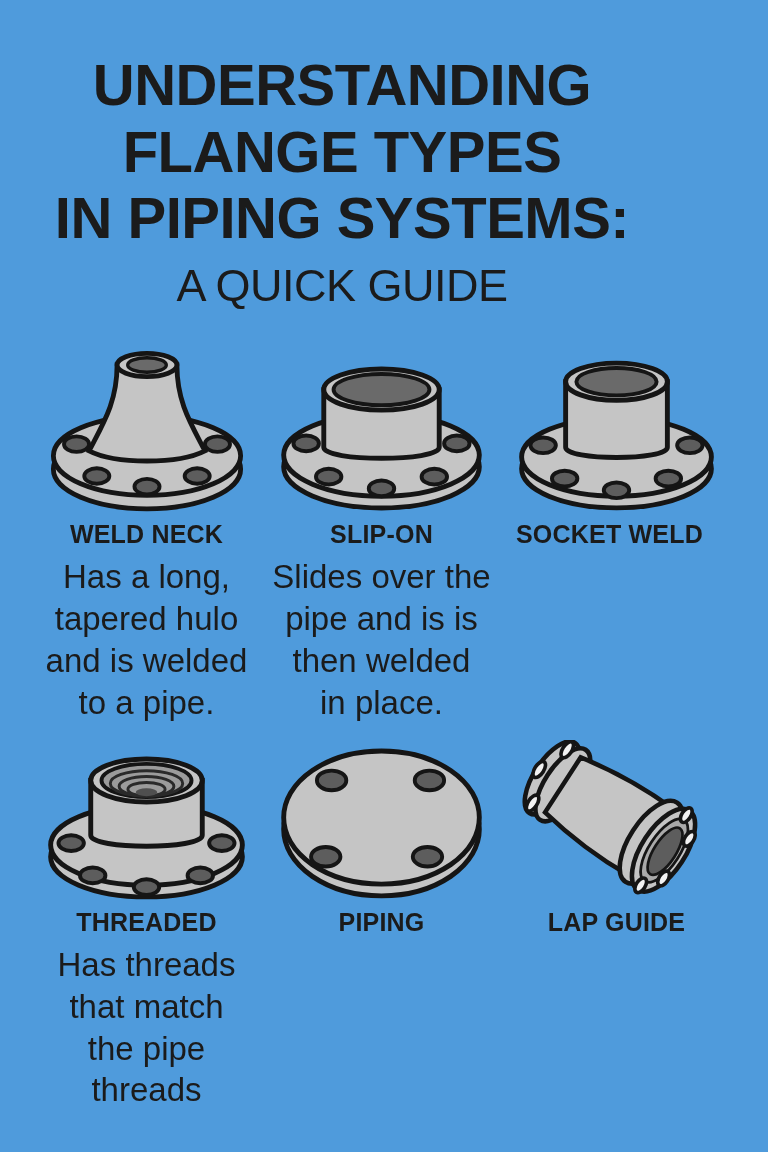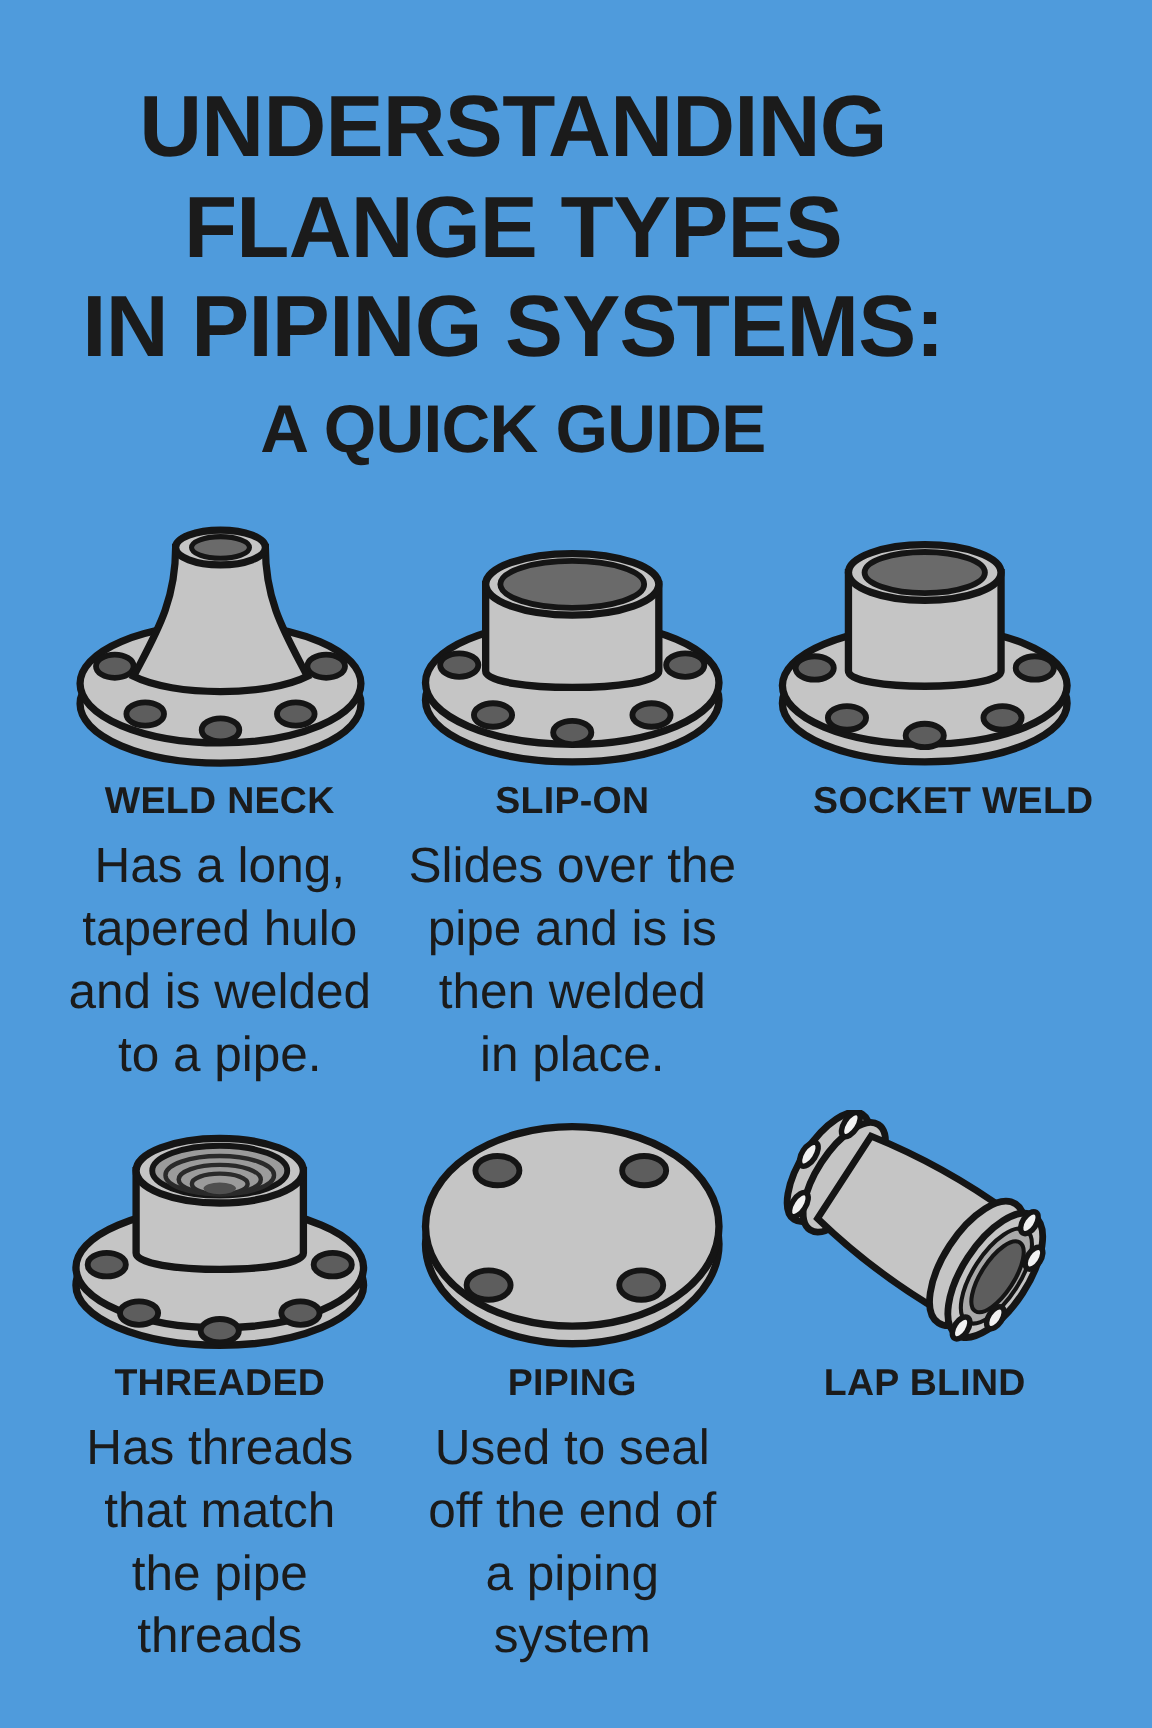--- a/index.html
+++ b/index.html
@@ -12,31 +12,31 @@
   }
   .poster { width: 684px; height: 1152px; position: relative; }
   .title {
     margin: 0; padding-top: 52px;
     font-size: 58px; font-weight: 700;
     line-height: 1.15; text-align: center;
     white-space: pre-line; letter-spacing: -0.5px;
   }
   .subtitle {
     margin: 8px 0 16px 0;
-    font-size: 45px; font-weight: 700;
+    font-size: 45px; font-weight: 400;
     text-align: center; letter-spacing: -0.5px;
   }
   .grid {
     display: grid;
     grid-template-columns: repeat(3, 1fr);
     column-gap: 10px; row-gap: 16px;
     padding: 0 34px;
   }
   .card { text-align: center; }
-  .card.align-left .card-title, .card.align-left .card-desc { text-align: right; padding-left: 12px; }
+  .card.align-left .card-title, .card.align-left .card-desc { text-align: left; padding-left: 12px; }
   .art { display: flex; align-items: flex-end; justify-content: center; }
   .row1 .art { height: 184px; }
   .row2 .art { height: 160px; }
   .card-title {
     margin-top: 8px;
     font-size: 25px; font-weight: 700; letter-spacing: 0.2px;
   }
   .card-desc {
     margin-top: 7px;
     font-size: 33px; line-height: 1.27;
@@ -148,23 +148,20 @@
         <svg width="225" height="157" viewBox="0 0 230 160">
           <ellipse cx="115" cy="88" rx="100" ry="68" fill="#c5c5c5" stroke="#151515" stroke-width="5"></ellipse>
           <ellipse cx="115" cy="76" rx="100" ry="68" fill="#c5c5c5" stroke="#151515" stroke-width="5"></ellipse>
           <ellipse cx="64" cy="38" rx="15" ry="10" fill="#5d5d5d" stroke="#151515" stroke-width="4"></ellipse>
           <ellipse cx="164" cy="38" rx="15" ry="10" fill="#5d5d5d" stroke="#151515" stroke-width="4"></ellipse>
           <ellipse cx="58" cy="116" rx="15" ry="10" fill="#5d5d5d" stroke="#151515" stroke-width="4"></ellipse>
           <ellipse cx="162" cy="116" rx="15" ry="10" fill="#5d5d5d" stroke="#151515" stroke-width="4"></ellipse>
         </svg>
       </div>
       <div class="card-title">PIPING</div>
-      <div class="card-desc">Used to seal
-off the end of
-a piping system</div>
     </div>
 
     <div class="card row2">
       <div class="art">
         <svg width="222" height="160" viewBox="0 0 230 176">
           <g transform="rotate(33 115 88)">
             <ellipse cx="30" cy="88" rx="20" ry="46" fill="#c5c5c5" stroke="#151515" stroke-width="5"></ellipse>
             <ellipse cx="44" cy="88" rx="20" ry="46" fill="#c5c5c5" stroke="#151515" stroke-width="5"></ellipse>
             <ellipse cx="27" cy="53" rx="5" ry="10" fill="#f2f2f2" stroke="#151515" stroke-width="4"></ellipse>
             <ellipse cx="13" cy="88" rx="5" ry="10" fill="#f2f2f2" stroke="#151515" stroke-width="4"></ellipse>
@@ -174,17 +171,17 @@
             <ellipse cx="176" cy="88" rx="24" ry="52" fill="#c5c5c5" stroke="#151515" stroke-width="5"></ellipse>
             <ellipse cx="177" cy="88" rx="17" ry="40" fill="#a9a9a9" stroke="#151515" stroke-width="3"></ellipse>
             <ellipse cx="178" cy="88" rx="12" ry="30" fill="#5d5d5d" stroke="#151515" stroke-width="3"></ellipse>
             <ellipse cx="176" cy="42" rx="5" ry="9" fill="#f2f2f2" stroke="#151515" stroke-width="4"></ellipse>
             <ellipse cx="176" cy="134" rx="5" ry="9" fill="#f2f2f2" stroke="#151515" stroke-width="4"></ellipse>
             <ellipse cx="193" cy="62" rx="5" ry="9" fill="#f2f2f2" stroke="#151515" stroke-width="4"></ellipse>
             <ellipse cx="193" cy="114" rx="5" ry="9" fill="#f2f2f2" stroke="#151515" stroke-width="4"></ellipse>
           </g>
         </svg>
       </div>
-      <div class="card-title">LAP BLIND</div>
+      <div class="card-title">LAP GUIDE</div>
     </div>
 
   </div>
 </div>
 
 </body></html>

